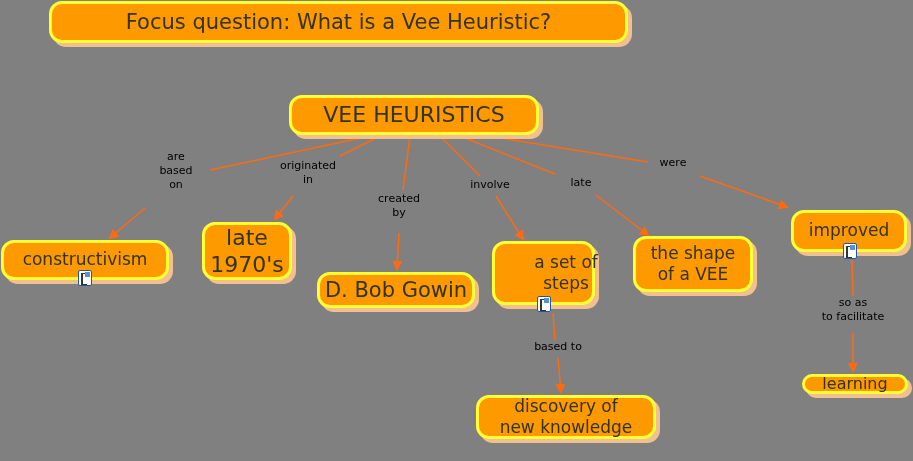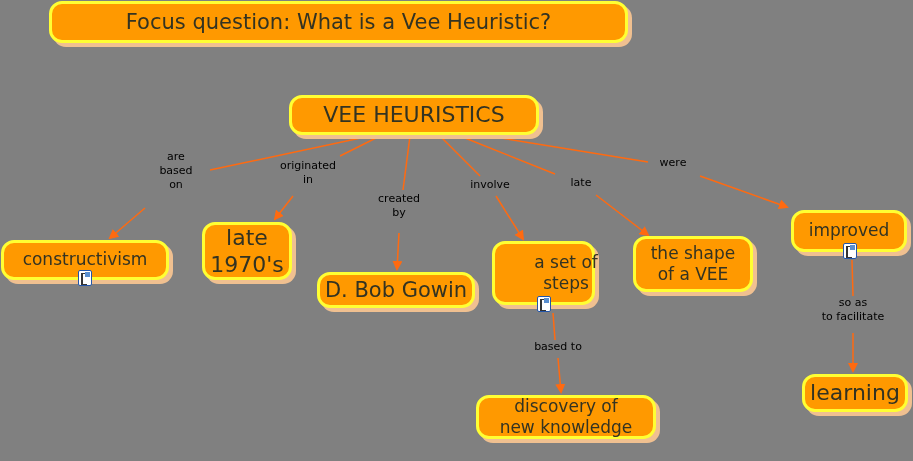--- a/index.html
+++ b/index.html
@@ -80,13 +80,13 @@
 
 <div class="node" style="left:633px;top:236px;width:120px;height:56px;font-size:17px;white-space:pre;">the shape
 of a VEE</div>
 
 <div class="node" style="left:791px;top:210px;width:116px;height:42px;font-size:17px;text-align:center;">improved</div>
 <div class="doc-icon" style="left:843px;top:243px;"></div>
 
 <div class="node" style="left:476px;top:395px;width:180px;height:44px;font-size:17px;white-space:pre;">discovery of
 new knowledge</div>
 
-<div class="node" style="left:802px;top:374px;width:106px;height:38px;font-size:22px;">learning</div>
+<div class="node" style="left:802px;top:374px;width:106px;height:20px;font-size:16px;">learning</div>
 
 </body></html>

